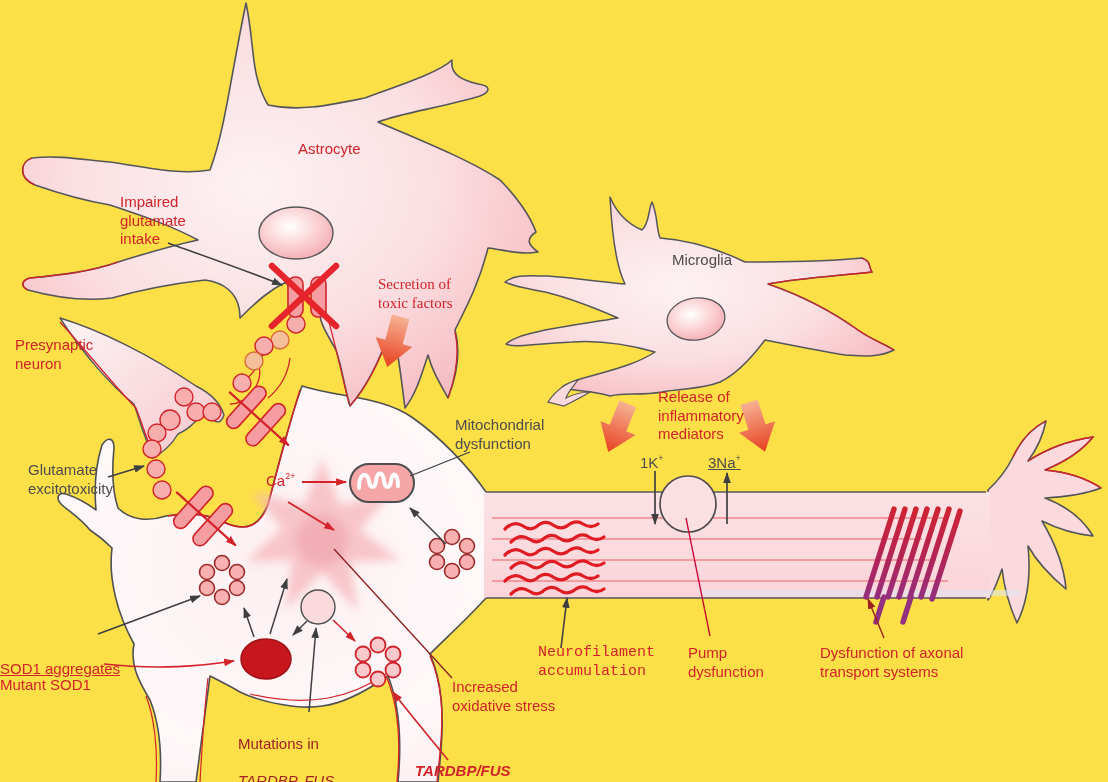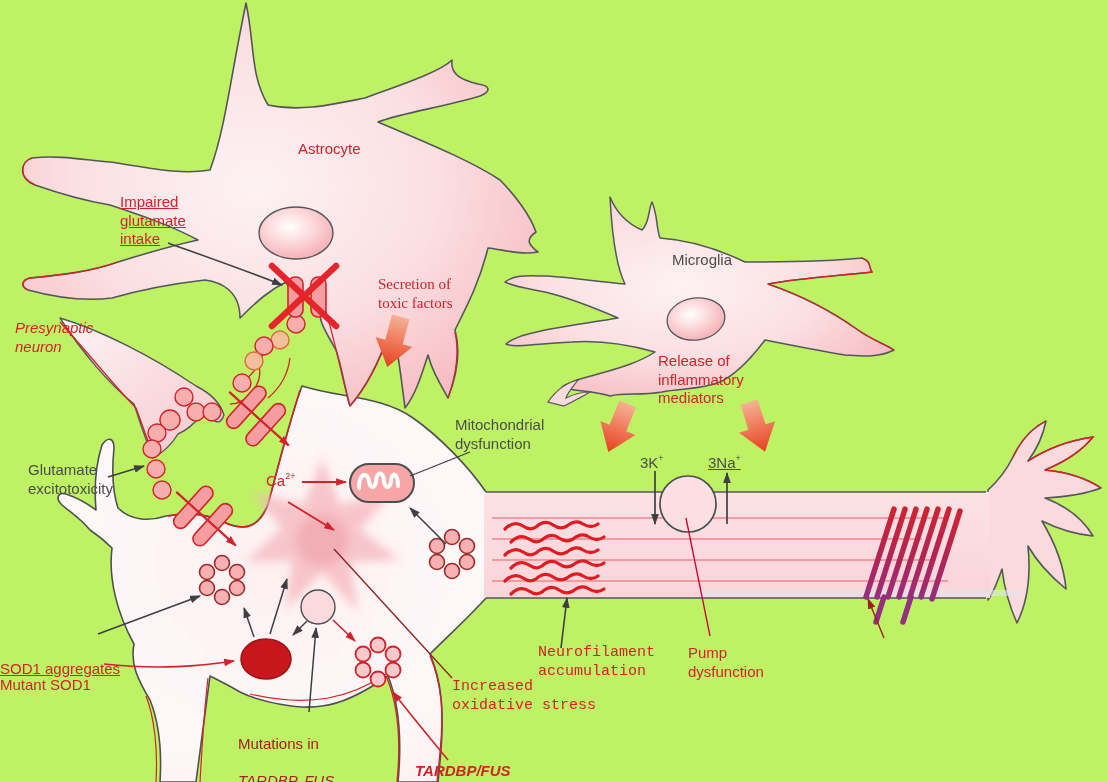--- a/index.html
+++ b/index.html
@@ -1,16 +1,16 @@
 <!DOCTYPE html>
 <html><head>
 <meta charset="utf-8">
 <style>
   html,body{margin:0;padding:0;background:#fff;}
-  #canvas{position:relative;width:1108px;height:782px;background:#bef264;overflow:hidden;
+  #canvas{position:relative;width:1108px;height:782px;background:#fde047;overflow:hidden;
           font-family:"Liberation Sans",sans-serif;}
   #scene{position:absolute;left:0;top:0;}
   .lbl{position:absolute;font-size:15px;line-height:1.24;white-space:pre-line;}
   .red{color:#d2232a;}
   .gray{color:#4c4c4e;}
   .maroon{color:#a32024;}
   .it{font-style:italic;}
   sup{font-size:9px;position:relative;top:-1px;line-height:0;}
 </style>
 </head>
@@ -306,50 +306,52 @@
     <line x1="334" y1="549" x2="452" y2="678" stroke="#8b2020" stroke-width="1.3"></line>
     <line x1="655" y1="471" x2="655" y2="524" stroke="#3f3f41" stroke-width="1.7" marker-end="url(#ab)"></line>
     <line x1="727" y1="524" x2="727" y2="473" stroke="#3f3f41" stroke-width="1.7" marker-end="url(#ab)"></line>
     <line x1="686" y1="518" x2="710" y2="636" stroke="#c03" stroke-width="1.3"></line>
     <line x1="561" y1="648" x2="567" y2="598" stroke="#3f3f41" stroke-width="1.6" marker-end="url(#ab)"></line>
     <line x1="884" y1="638" x2="868" y2="599" stroke="#9c2020" stroke-width="1.4" marker-end="url(#am)"></line>
   </g>
 </svg>
 
 <div class="lbl red" style="left:298px;top:140px;">Astrocyte</div>
-<div class="lbl red" style="left:120px;top:193px;text-decoration:underline;">Impaired
+<div class="lbl red" style="left:120px;top:193px;">Impaired
 glutamate
 intake</div>
 <div class="lbl red" style="left:378px;top:275px;font-family:Liberation Serif, serif;">Secretion of
 toxic factors</div>
 <div class="lbl gray" style="left:672px;top:251px;">Microglia</div>
-<div class="lbl red" style="left:15px;top:319px;font-style:italic;">Presynaptic
+<div class="lbl red" style="left:15px;top:336px;">Presynaptic
 neuron</div>
-<div class="lbl red" style="left:658px;top:352px;">Release of
+<div class="lbl red" style="left:658px;top:388px;">Release of
 inflammatory
 mediators</div>
 <div class="lbl gray" style="left:28px;top:461px;">Glutamate
 excitotoxicity</div>
 <div class="lbl gray" style="left:455px;top:416px;">Mitochondrial
 dysfunction</div>
 
 <div class="lbl red" style="left:266px;top:472px;"><span>Ca</span><sup>2+</sup></div>
-<div class="lbl gray" style="left:640px;top:454px;"><span>3K</span><sup>+</sup></div>
+<div class="lbl gray" style="left:640px;top:454px;"><span>1K</span><sup>+</sup></div>
 <div class="lbl gray" style="left:708px;top:454px;text-decoration:underline;"><span>3Na</span><sup>+</sup></div>
 
 <div class="lbl red" style="left:0px;top:660px;text-decoration:underline;">SOD1 aggregates</div>
 <div class="lbl red" style="left:0px;top:656px;margin-top:20px;">Mutant SOD1</div>
 
 <div class="lbl maroon" style="left:238px;top:716px;">
   <span>Mutations in</span><br>
   <span class="it">TARDBP, FUS,</span><br>
   
 </div>
 
-<div class="lbl red" style="left:452px;top:678px;font-family:Liberation Mono, monospace;">Increased
+<div class="lbl red" style="left:452px;top:678px;">Increased
 oxidative stress</div>
 <div class="lbl red it" style="left:415px;top:762px;font-weight:bold;">TARDBP/FUS</div>
 <div class="lbl red" style="left:538px;top:644px;font-family:Liberation Mono, monospace;">Neurofilament
 accumulation</div>
 <div class="lbl red" style="left:688px;top:644px;">Pump
 dysfunction</div>
+<div class="lbl red" style="left:820px;top:644px;">Dysfunction of axonal
+transport systems</div>
 
 </div>
 
 </body></html>

